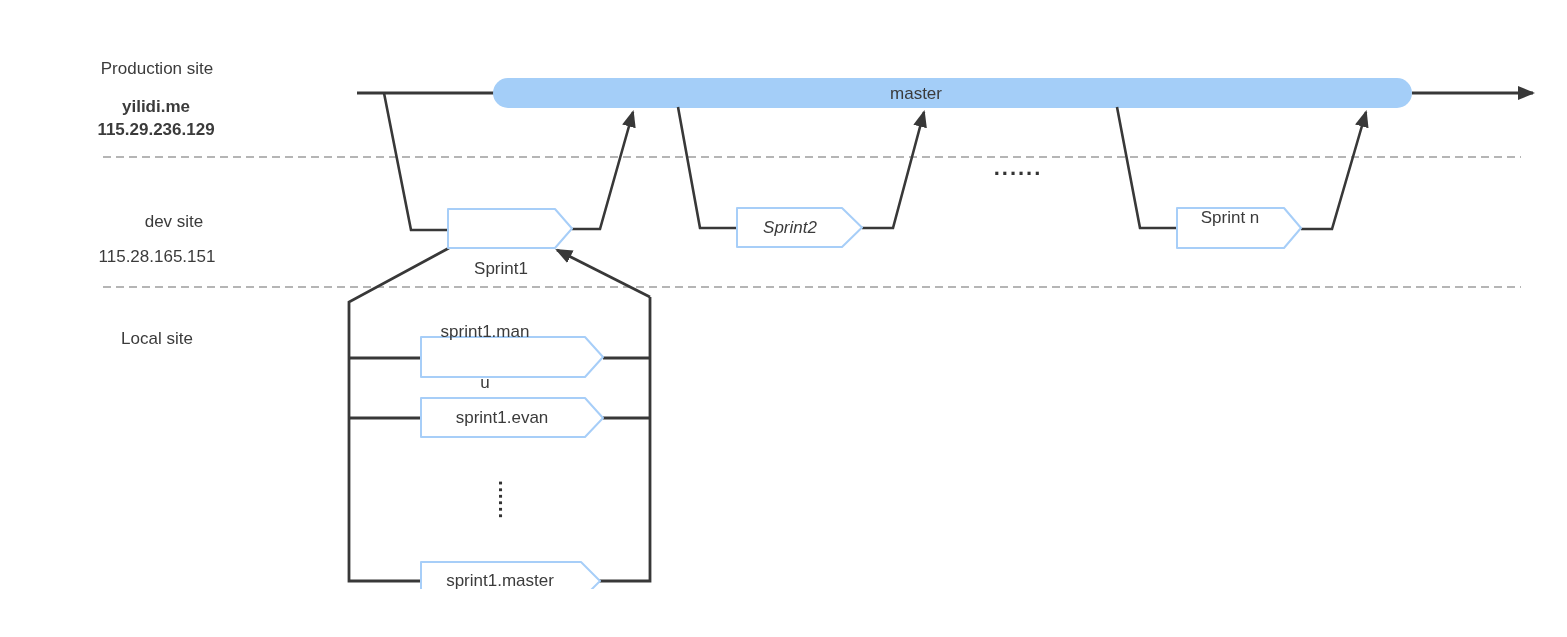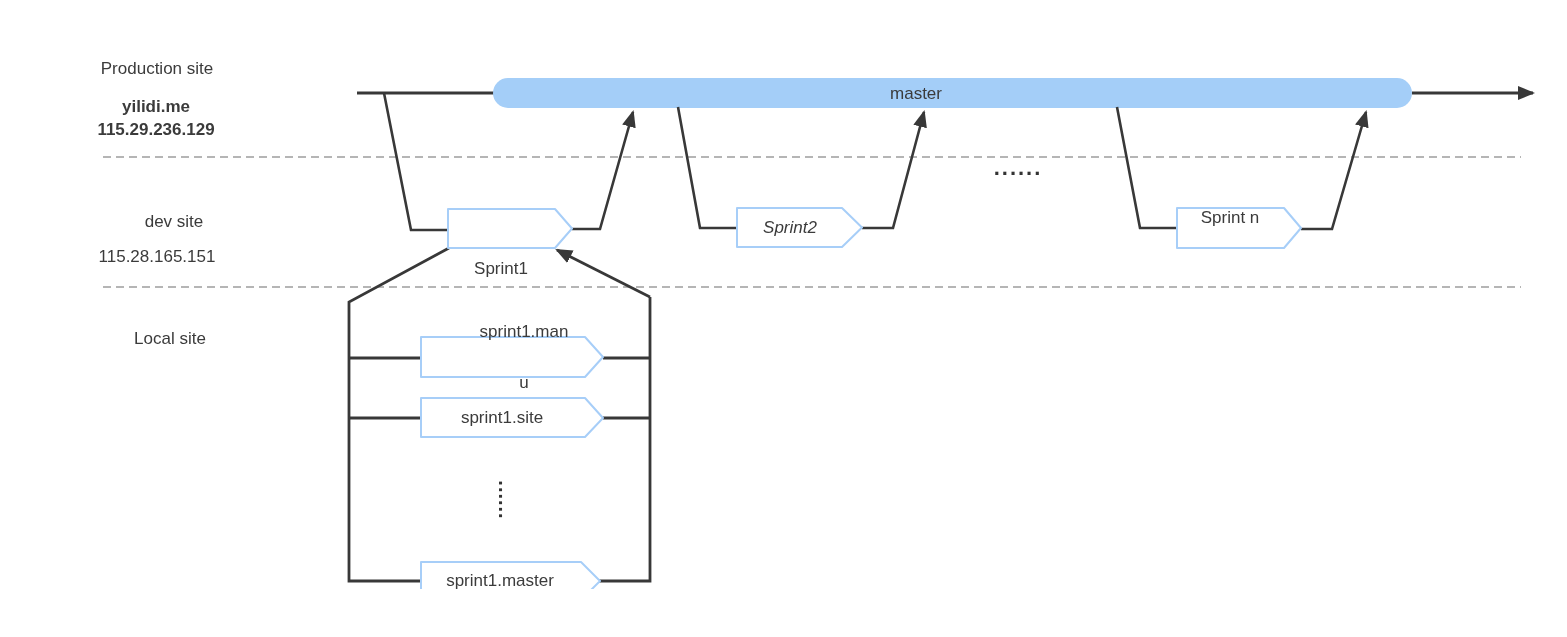--- a/index.html
+++ b/index.html
@@ -74,31 +74,31 @@
     <polygon points="421,337 585,337 603,357 585,377 421,377" fill="#ffffff" stroke="#A7CEF8" stroke-width="2" stroke-linejoin="round"></polygon>
     <polygon points="421,398 585,398 603,418 585,437 421,437" fill="#ffffff" stroke="#A7CEF8" stroke-width="2" stroke-linejoin="round"></polygon>
     <polygon points="421,562 581,562 600,581 581,600 421,600" fill="#ffffff" stroke="#A7CEF8" stroke-width="2" stroke-linejoin="round"></polygon>
   </svg>
 
   <div class="lbl" style="left:157px;top:69px;">Production site</div>
   <div class="lbl" style="left:156px;top:107px;font-weight:bold;">yilidi.me</div>
   <div class="lbl" style="left:156px;top:130px;font-weight:bold;">115.29.236.129</div>
   <div class="lbl" style="left:174px;top:222px;">dev site</div>
   <div class="lbl" style="left:157px;top:257px;">115.28.165.151</div>
-  <div class="lbl" style="left:157px;top:339px;margin-left:13px;">Local site</div>
+  <div class="lbl" style="left:157px;top:339px;">Local site</div>
 
   <div class="lbl" style="left:916px;top:94px;">master</div>
   <div class="lbl" style="left:501px;top:233px;margin-top:36px;">Sprint1</div>
   <div class="lbl" style="left:790px;top:228px;font-style:italic;">Sprint2</div>
   <div class="lbl" style="left:1230px;top:218px;">Sprint n</div>
 
   <div class="lbl dots-h" style="left:1018px;top:168px;">......</div>
 
-  <div class="lbl lbl-two-line" style="left:524px;top:357px;gap:32px;">
+  <div class="lbl lbl-two-line" style="left:485px;top:357px;gap:32px;">
     <span>sprint1.man</span>
     <span>u</span>
   </div>
-  <div class="lbl" style="left:502px;top:418px;">sprint1.site</div>
+  <div class="lbl" style="left:502px;top:418px;">sprint1.evan</div>
   <div class="lbl" style="left:500px;top:581px;">sprint1.master</div>
 
   <div class="lbl dots-v" style="left:506px;top:500px;">......</div>
 
 </div>
 
 </body></html>

